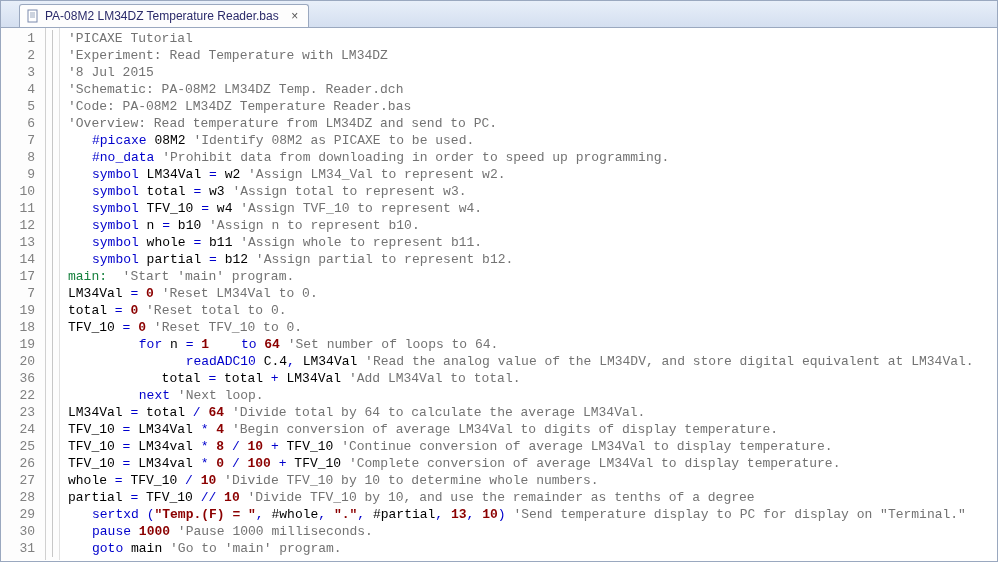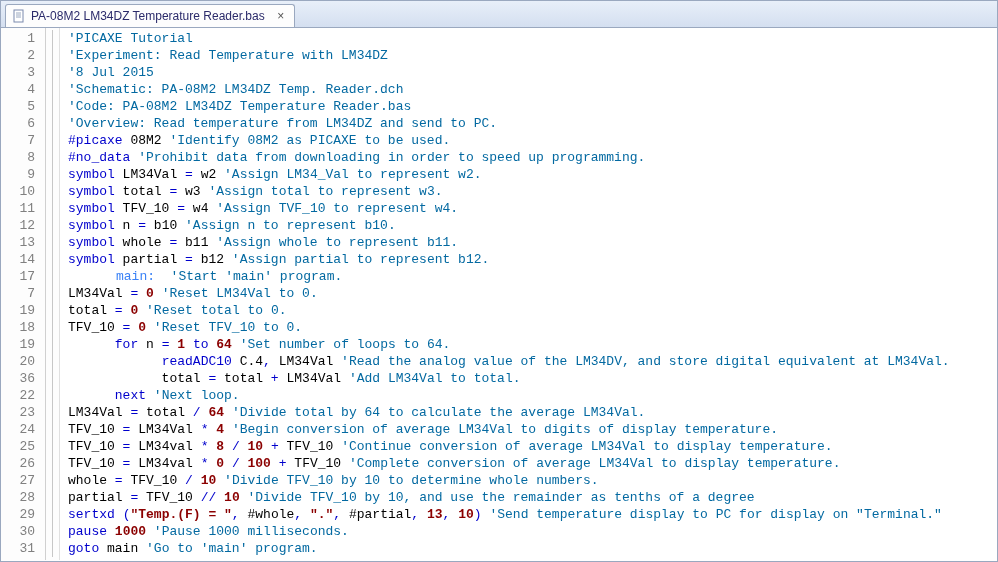--- a/index.html
+++ b/index.html
@@ -11,21 +11,21 @@
     height: 562px;
     overflow: hidden;
     border: 1px solid #9aa8bf;
   }
   .tab-bar {
     background: linear-gradient(to bottom, #e8eff9, #d4dff0);
     height: 27px;
     display: flex;
     align-items: flex-end;
     border-bottom: 1px solid #9aa8bf;
-    padding-left: 4px;
+    padding-left: 18px;
   }
   .tab {
     background: #fdfdfd;
     border: 1px solid #9aa8bf;
     border-bottom: none;
     border-radius: 3px 3px 0 0;
     height: 23px;
     display: flex;
     align-items: center;
     padding: 0 6px;
@@ -88,27 +88,27 @@
   }
   .code-area {
     flex: 1;
     padding-top: 2px;
     padding-left: 8px;
     line-height: 17px;
     white-space: pre;
     overflow: hidden;
   }
   .code-line { height: 17px; }
-  .tok-comment { color: #0369a1; font-family: Liberation Mono, monospace; }
-  .tok-keyword { color: #0000CC; }
+  .tok-comment { color: #737373; font-family: Liberation Mono, monospace; }
+  .tok-keyword { color: #0000CC; margin-left: 24px; }
   .tok-ident   { color: #000000; }
   .tok-number  { color: #8B0000; font-weight: bold; }
   .tok-string  { color: #8B0000; font-weight: bold; }
   .tok-op      { color: #0000CC; }
-  .tok-label   { color: #3b82f6; margin-left: 48px; }
+  .tok-label   { color: #15803d; }
 </style>
 </head>
 <body>
 
 <div class="tab-bar">
   <div class="tab">
     <span class="file-icon">
       <svg width="14" height="14" viewBox="0 0 14 14">
         <rect x="2" y="1" width="9" height="12" fill="#fff" stroke="#7b8aad"></rect>
         <line x1="4" y1="4" x2="9" y2="4" stroke="#9aa8bf"></line>

